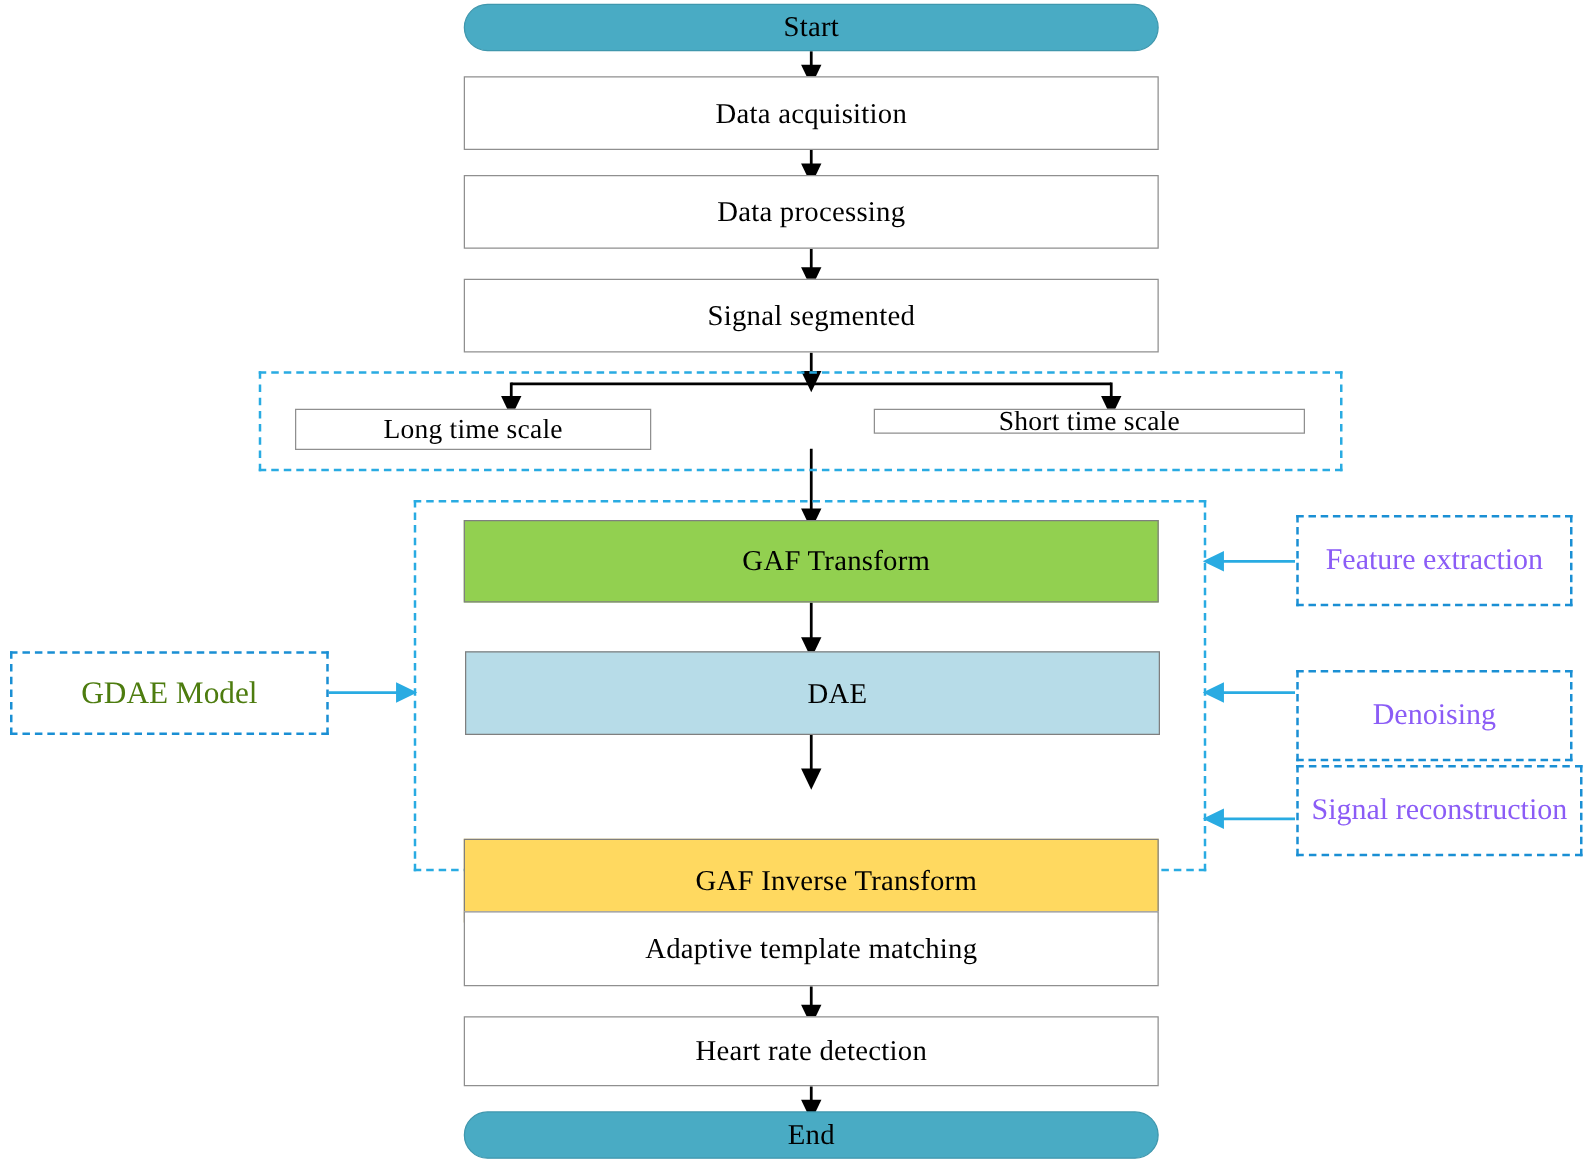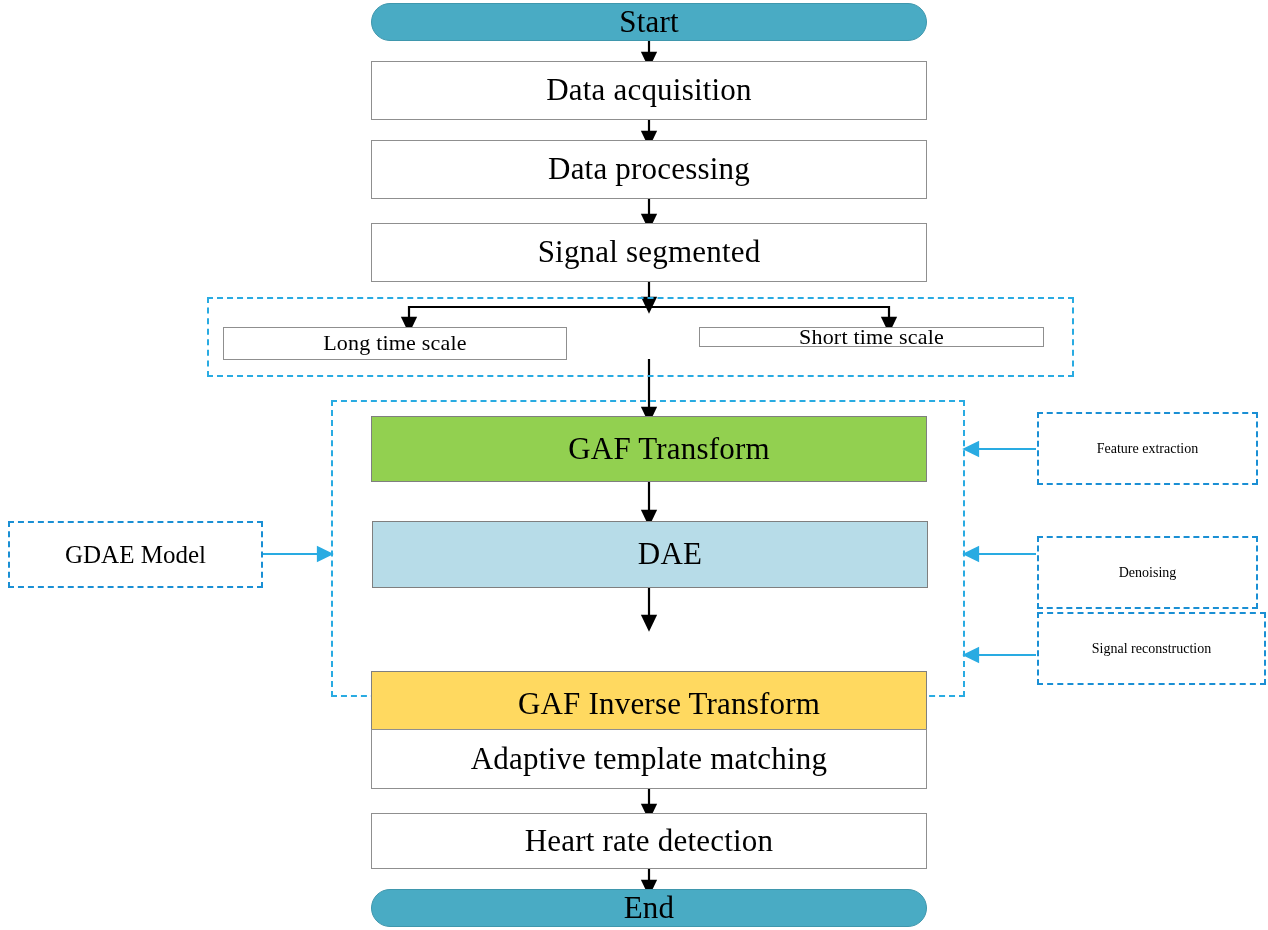--- a/index.html
+++ b/index.html
@@ -18,21 +18,21 @@
     overflow: hidden;
   }
   .node {
     position: absolute;
     box-sizing: border-box;
     display: flex;
     align-items: center;
     justify-content: center;
     text-align: center;
     color: #000000;
-    font-size: 31px;
+    font-size: 23px;
     line-height: 1.1;
     letter-spacing: 0.2px;
   }
   
   .terminator {
     background: #49ABC4;
     border: 1px solid #3f97ad;
     border-radius: 999px;
   }
   
@@ -58,27 +58,27 @@
   }
   
   .callout {
     position: absolute;
     box-sizing: border-box;
     border: 2.2px dashed #1a8fd4;
     display: flex;
     align-items: center;
     justify-content: center;
     text-align: center;
-    color: #000000;
-    font-size: 14px;
+    color: #8b5cf6;
+    font-size: 24px;
     background: transparent;
   }
   .callout.big {
     font-size: 25px;
-    color: #000000;
+    color: #4d7c0f;
   }
   
   #wires {
     position: absolute;
     left: 0;
     top: 0;
     width: 1268px;
     height: 930px;
     pointer-events: none;
   }
@@ -143,21 +143,21 @@
   </div>
 
   <div class="node process" style="left:371px; top:140px; width:556px; height:59px;">
     <span>Data processing</span>
   </div>
 
   <div class="node process" style="left:371px; top:223px; width:556px; height:59px;">
     <span>Signal segmented</span>
   </div>
 
-  <div class="node subprocess" style="left:223px; top:327px; width:344px; height:33px;">
+  <div class="node subprocess" style="left:236px; top:327px; width:285px; height:33px;">
     <span>Long time scale</span>
   </div>
 
   <div class="node subprocess" style="left:699px; top:327px; width:345px; height:20px;">
     <span>Short time scale</span>
   </div>
 
   <div class="node colorbox" style="left:371px; top:416px; width:556px; height:66px; background:#92D050;">
     <span>GAF Transform</span>
   </div>

